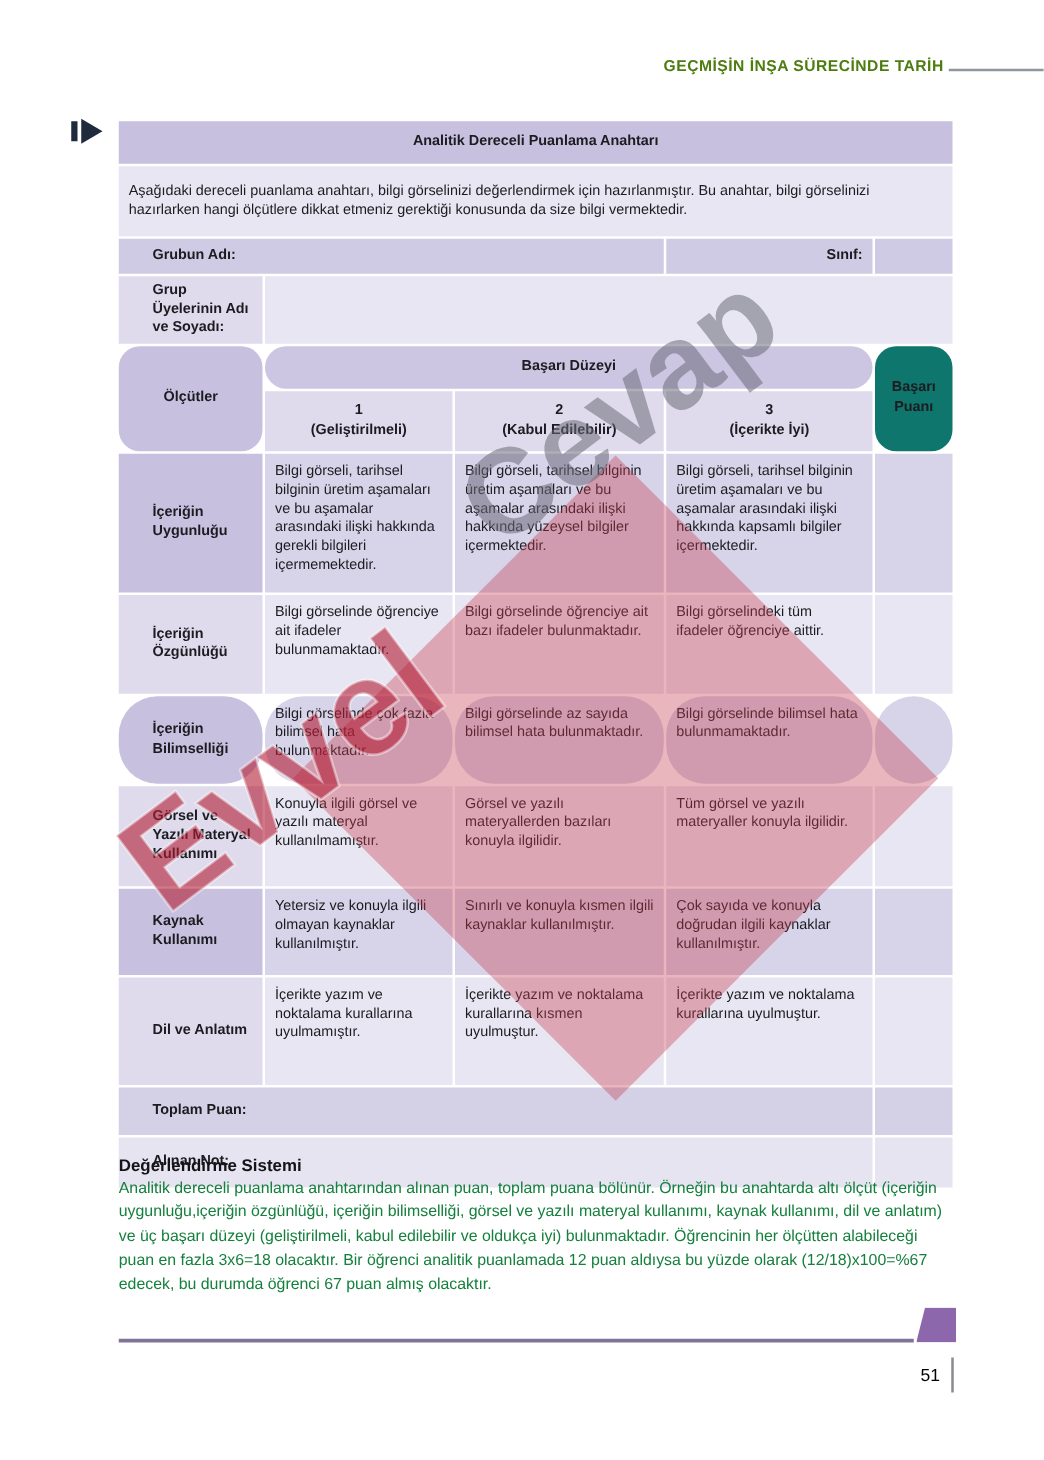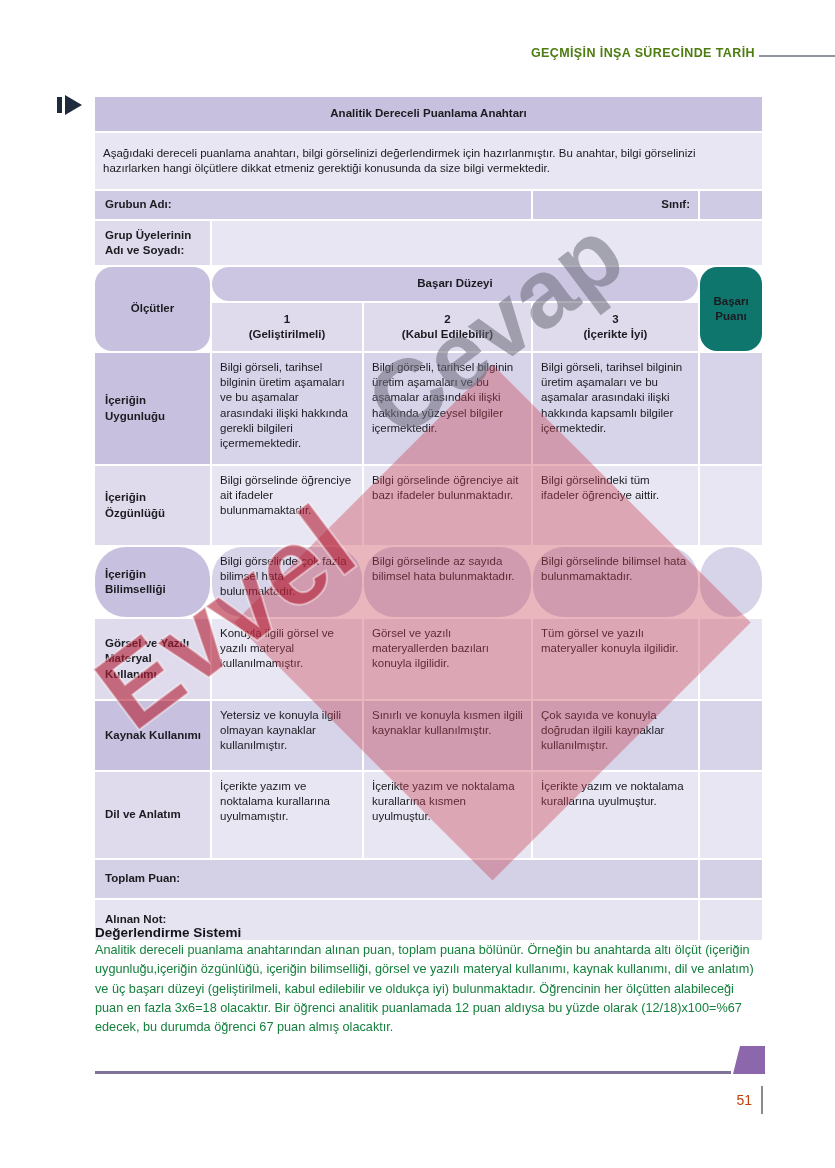--- a/index.html
+++ b/index.html
@@ -38,21 +38,21 @@
   .c-sub     {background:#dfdbec;}
   .c-puani   {background:#0f766e;}
   .odd  .lbl {background:#c7c1df;}
   .odd  .cell{background:#d7d3e8;}
   .even .lbl {background:#dfdbec;}
   .even .cell{background:#e8e6f2;}
   .c-toplam  {background:#d4d0e6;}
   .c-alinan  {background:#e6e4f1;}
   .bold{font-weight:700;}
   .center{text-align:center;}
-  .rubric .lbl{font-weight:700;padding-left:10px;}
+  .rubric .lbl{font-weight:700;padding-left:27px;}
   .rubric .cell{vertical-align:top;padding-top:7px;}
   .rubric .sub-num{font-weight:700;}
   .r-title td{height:26px;}
   .r-intro td{height:48px;vertical-align:middle;}
   .r-grub td{height:20px;}
   .r-mem td{height:36px;}
   .r-duzey td{height:26px;border-radius:17px;}
   .r-sub td{height:40px;}
   .r1 td{height:100px;} .r2 td{height:68px;} .r3 td{height:59px;border-radius:31px;}
   .r4 td{height:69px;}  .r5 td{height:58px;} .r6 td{height:75px;}
@@ -78,21 +78,21 @@
   
   .evaluation{position:absolute;left:95px;top:925px;width:668px;}
   .evaluation h3{margin:0 0 1px 0;font-size:13.5px;font-weight:700;color:#141418;}
   .evaluation p{margin:0;font-size:12.7px;line-height:1.52;color:#15803d;text-align:left;}
   
   .footer-rule{position:absolute;left:95px;top:1071px;width:636px;height:3px;background:#7f7398;}
   .footer-shape{
     position:absolute;left:733px;top:1046px;width:32px;height:28px;background:#8d67ab;
     clip-path:polygon(22% 0,100% 0,100% 100%,0 100%);
   }
-  .page-num{position:absolute;right:83px;top:1092px;font-size:14px;color:#c2410c;}
+  .page-num{position:absolute;right:83px;top:1092px;font-size:14px;color:#000000;}
   .page-num-bar{position:absolute;right:72px;top:1086px;width:2px;height:28px;background:#8a8a90;}
 </style>
 </head>
 <body>
 
 <div class="running-header">
   <span class="title">GEÇMİŞİN İNŞA SÜRECİNDE TARİH</span>
   <span class="rule"></span>
 </div>
 

